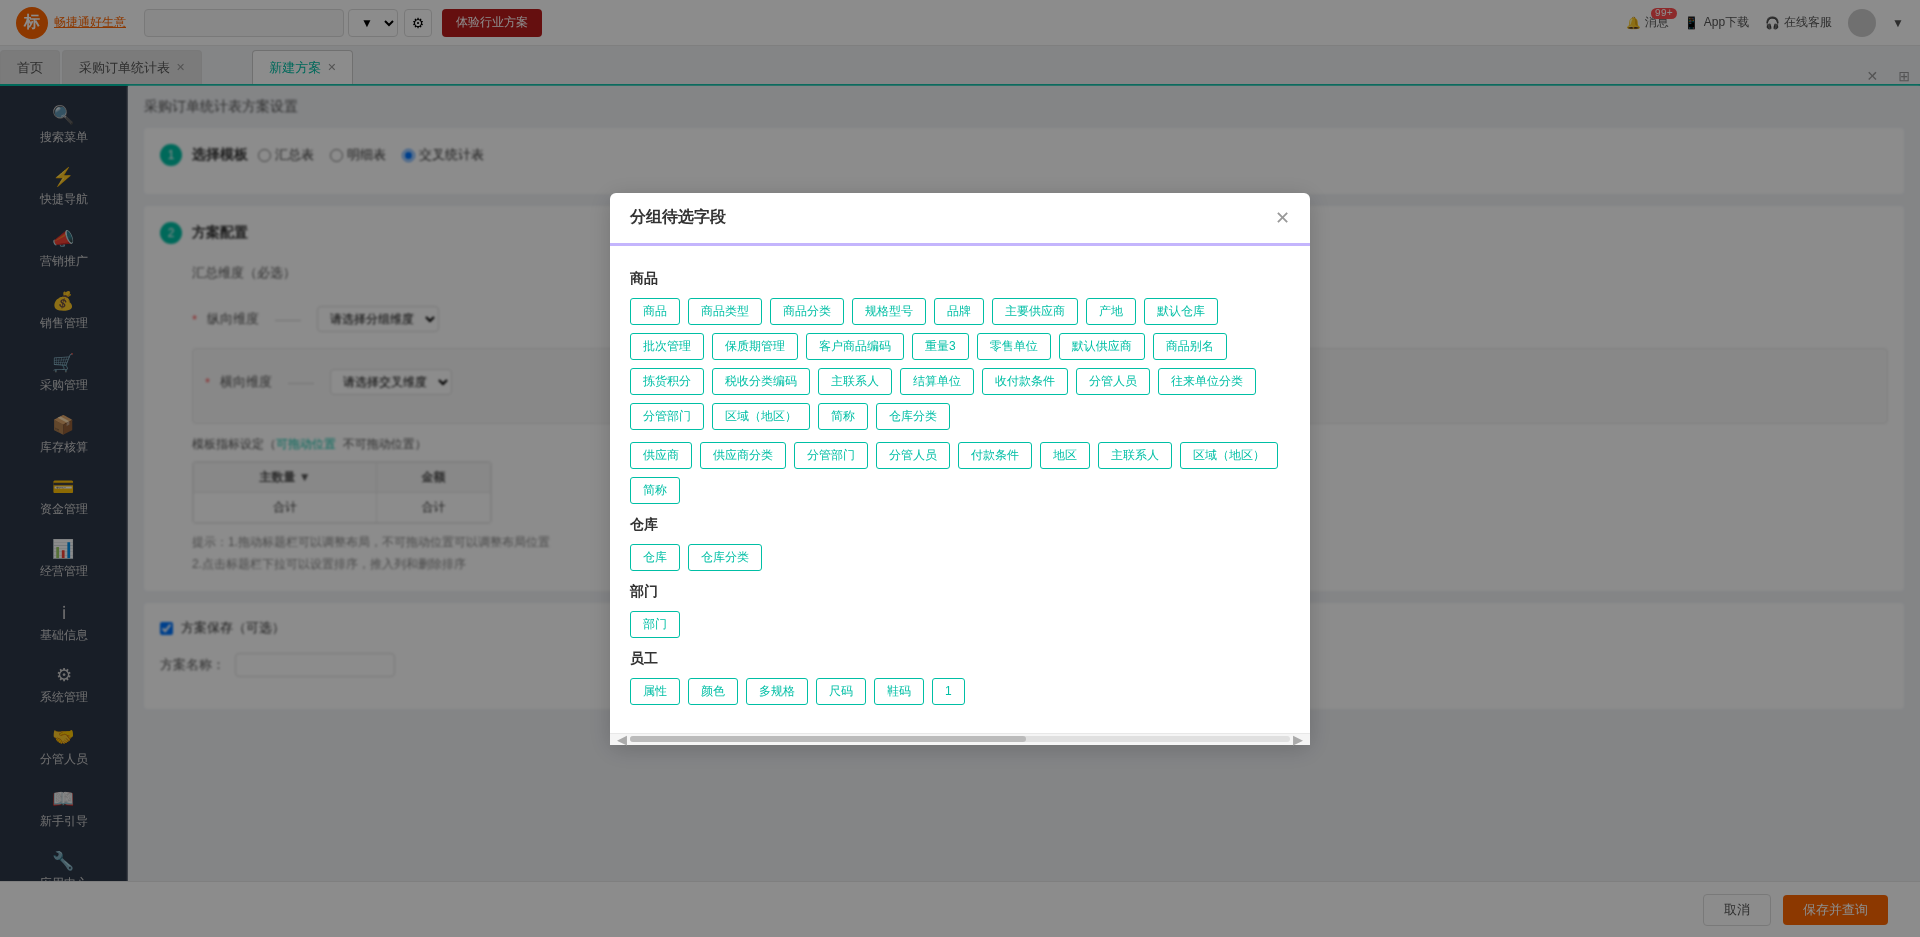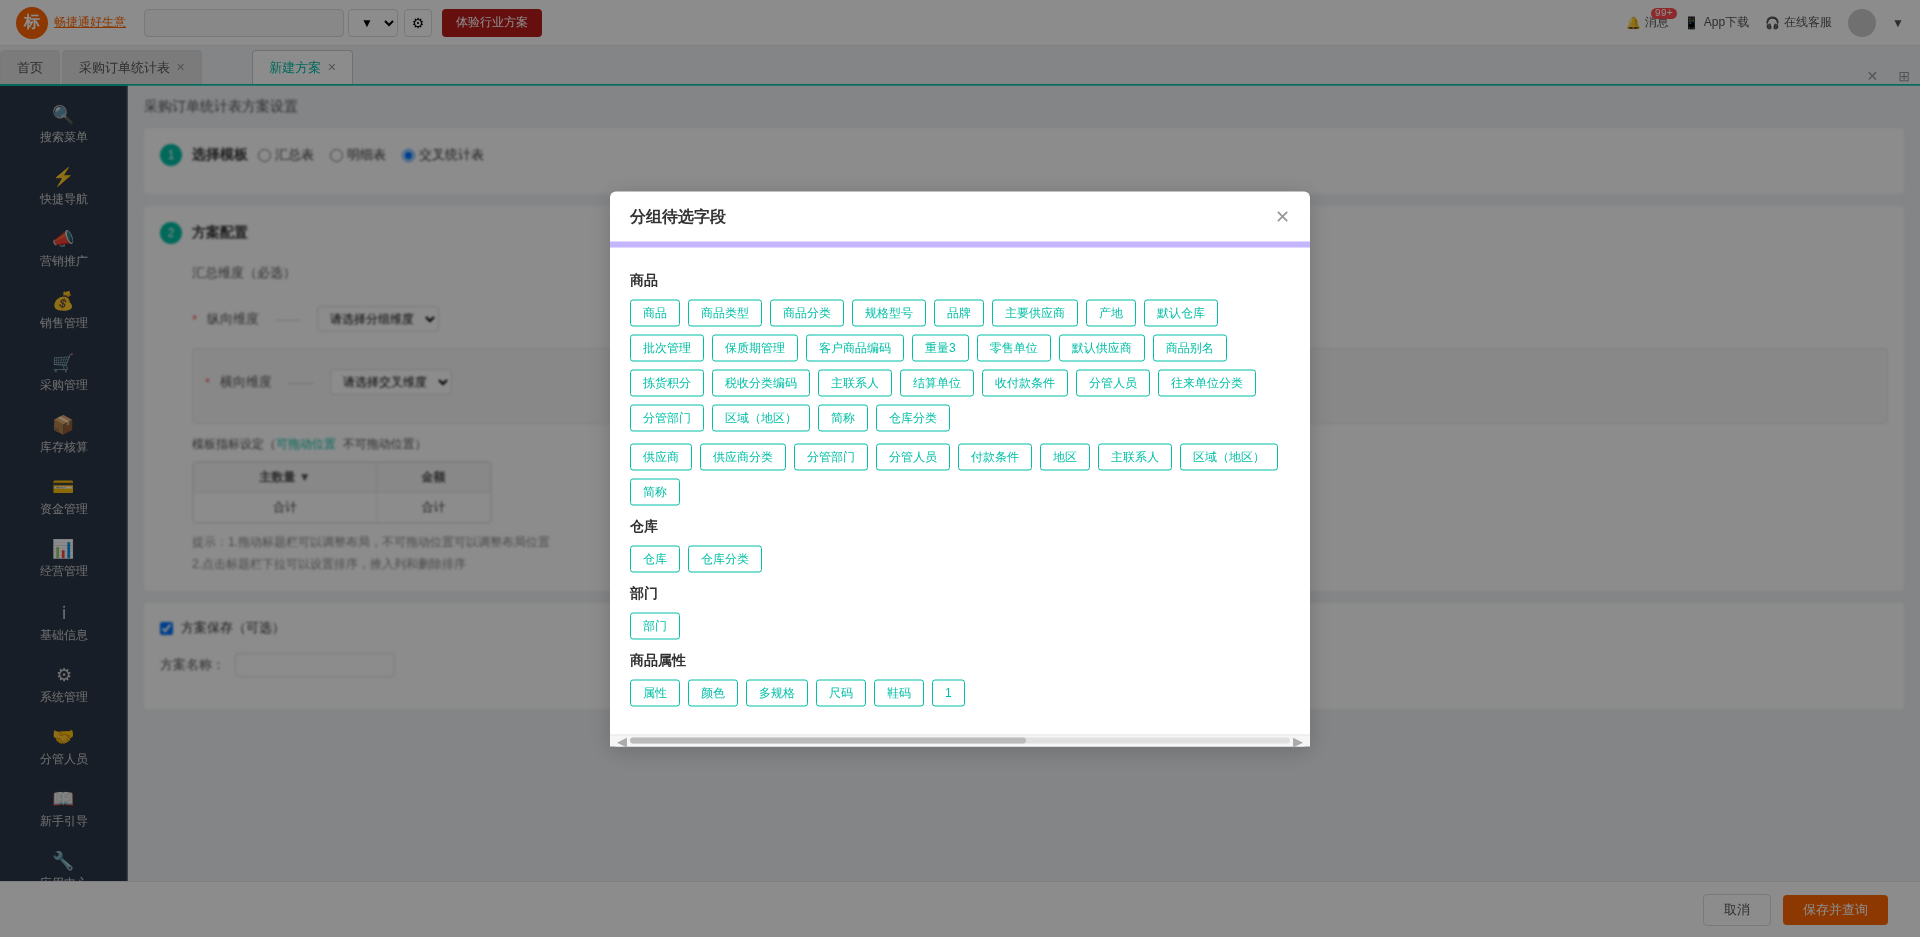--- a/index.html
+++ b/index.html
@@ -220,24 +220,24 @@
       max-height: 600px;
       background: #fff;
       border-radius: 6px;
       z-index: 101;
       display: flex;
       flex-direction: column;
       box-shadow: 0 4px 24px rgba(0,0,0,0.18);
     }
     .modal-header {
       display: flex;
-      align-items: flex-end;
+      align-items: center;
       justify-content: space-between;
       padding: 14px 20px;
-      border-bottom: 6px solid #c4b5fd;
+      border-bottom: 3px solid #c4b5fd;
       flex-shrink: 0;
     }
     .modal-title {
       font-size: 16px;
       font-weight: 600;
       color: #333;
     }
     .modal-close {
       cursor: pointer;
       font-size: 18px;
@@ -635,22 +635,22 @@
     <div class="field-grid">
       <button class="field-tag">仓库</button>
       <button class="field-tag">仓库分类</button>
     </div>
 
     <div class="section-title">部门</div>
     <div class="field-grid">
       <button class="field-tag">部门</button>
     </div>
 
-
-    <div class="section-title">商品属性</div>
+    <div class="section-title">员工</div>
+
     <div class="field-grid">
       <button class="field-tag">属性</button>
       <button class="field-tag">颜色</button>
       <button class="field-tag">多规格</button>
       <button class="field-tag">尺码</button>
       <button class="field-tag">鞋码</button>
       <button class="field-tag">1</button>
     </div>
 
   </div>

